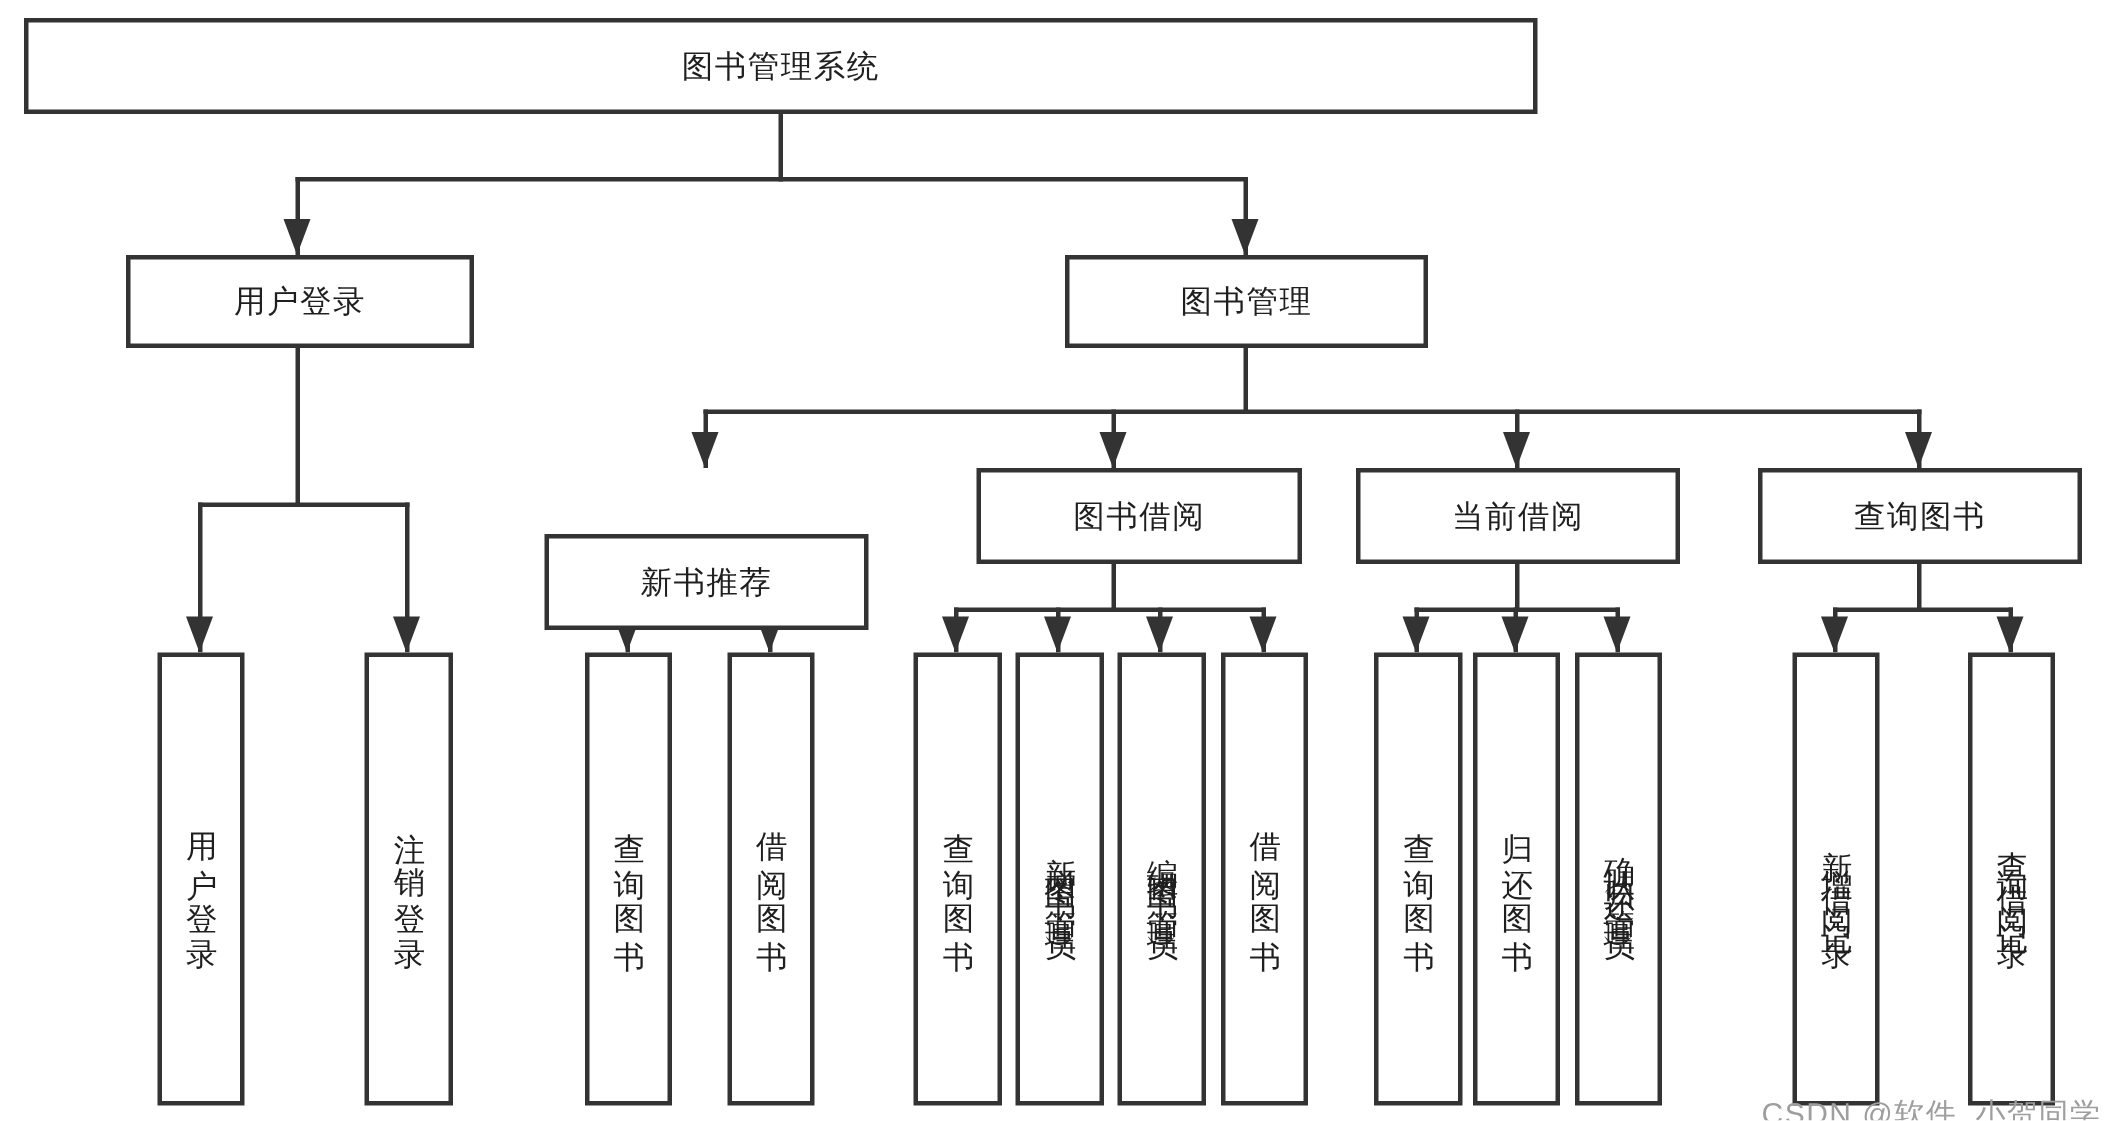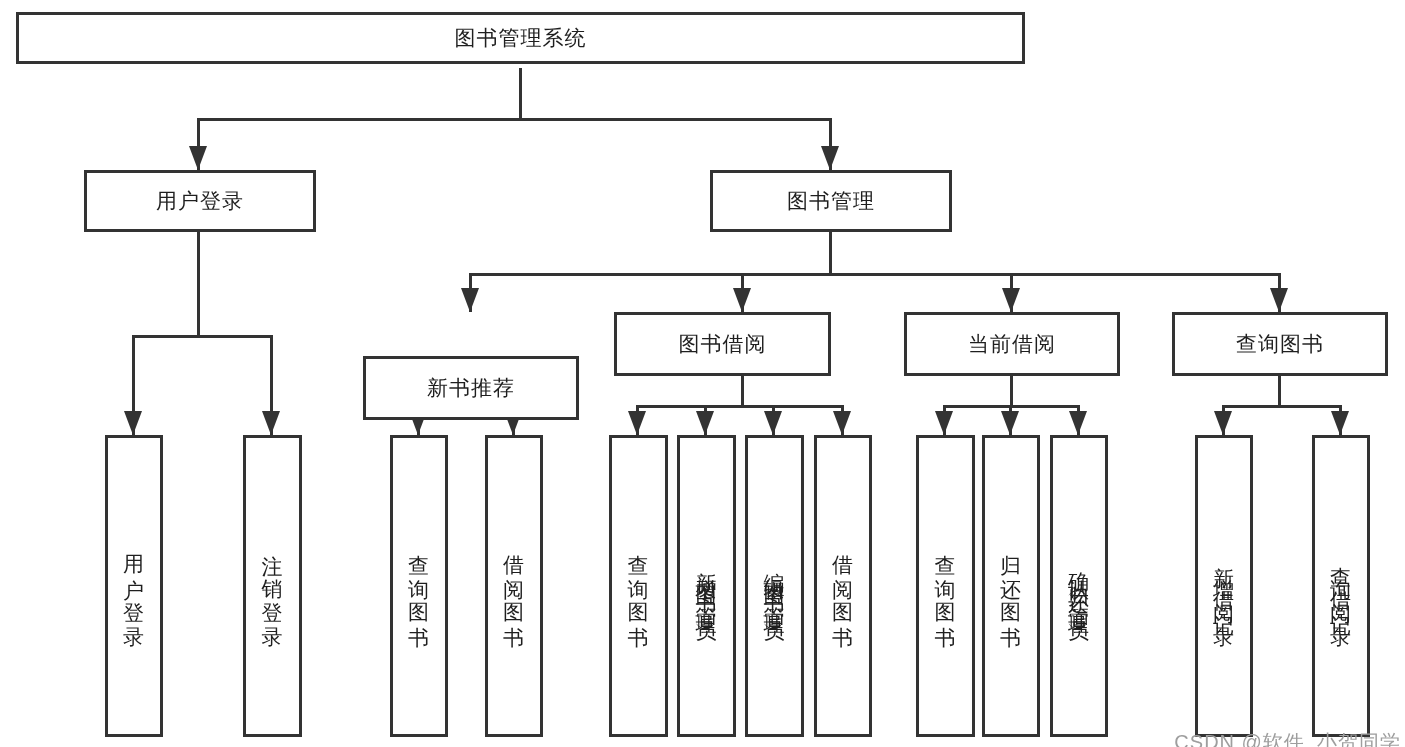--- a/index.html
+++ b/index.html
@@ -98,29 +98,29 @@
   <div class="line" style="left:943px;top:405px;width:137px;height:3px;"></div>
   <div class="drop" style="left:943px;top:405px;height:30px;"></div>
   <div class="drop" style="left:1009px;top:405px;height:30px;"></div>
   <div class="drop" style="left:1077px;top:405px;height:30px;"></div>
 
   <div class="line" style="left:1278px;top:376px;width:3px;height:31px;"></div>
   <div class="line" style="left:1222px;top:405px;width:120px;height:3px;"></div>
   <div class="drop" style="left:1222px;top:405px;height:30px;"></div>
   <div class="drop" style="left:1339px;top:405px;height:30px;"></div>
 
-  <div class="box" style="left:16px;top:12px;width:1009px;height:52px;">图书管理系统</div>
+  <div class="box" style="left:16px;top:12px;width:1009px;height:64px;">图书管理系统</div>
 
   <div class="box" style="left:84px;top:170px;width:232px;height:62px;">用户登录</div>
 
   <div class="box" style="left:710px;top:170px;width:242px;height:62px;">图书管理</div>
 
   <div class="box" style="left:363px;top:312px;width:216px;height:64px;margin-top:44px;">新书推荐</div>
 
-  <div class="box" style="left:614px;top:312px;width:217px;height:64px;">图书借阅</div>
+  <div class="box" style="left:651px;top:312px;width:217px;height:64px;">图书借阅</div>
 
   <div class="box" style="left:904px;top:312px;width:216px;height:64px;">当前借阅</div>
 
   <div class="box" style="left:1172px;top:312px;width:216px;height:64px;">查询图书</div>
 
   <div class="box vbox s4" style="left:105px;top:435px;width:58px;height:302px;">用户登录</div>
   <div class="box vbox s4" style="left:243px;top:435px;width:59px;height:302px;">注销登录</div>
 
   <div class="box vbox s4" style="left:390px;top:435px;width:58px;height:302px;">查询图书</div>
   <div class="box vbox s4" style="left:485px;top:435px;width:58px;height:302px;">借阅图书</div>

